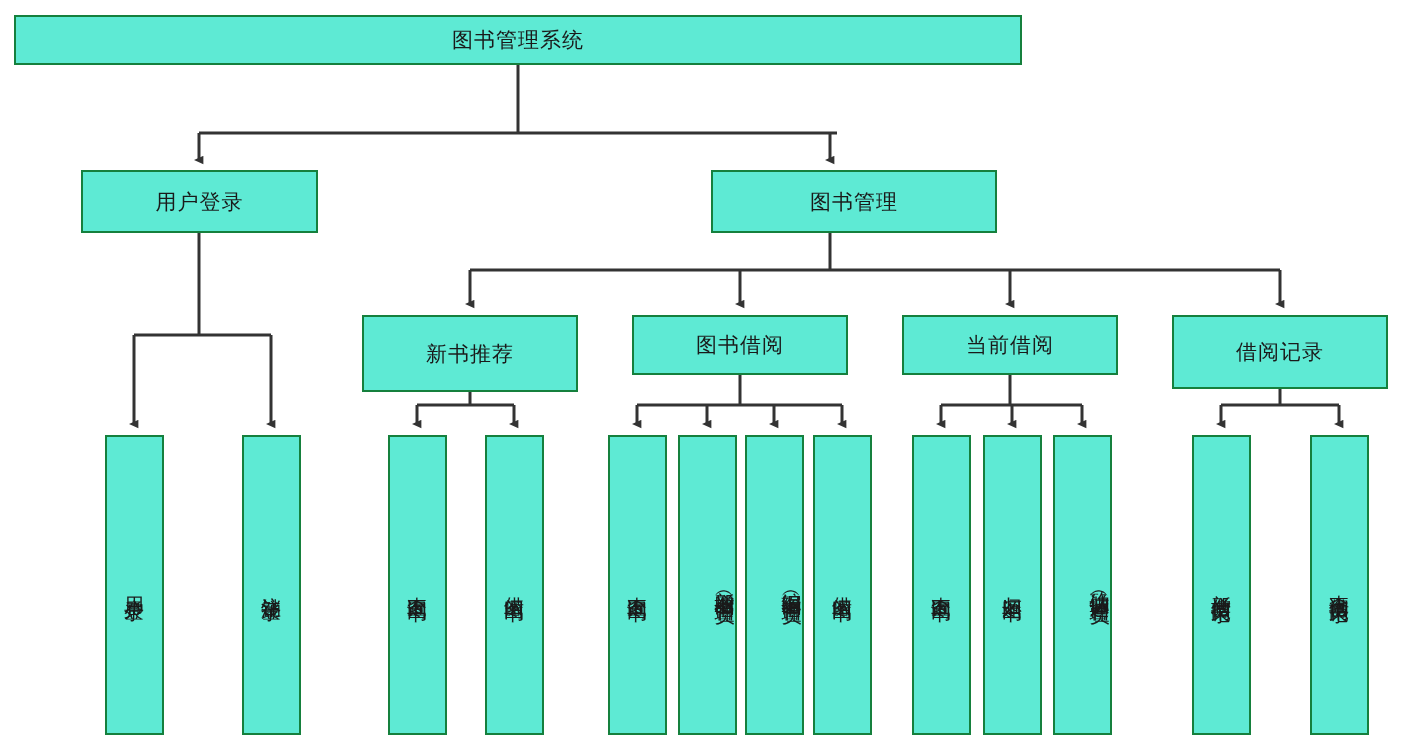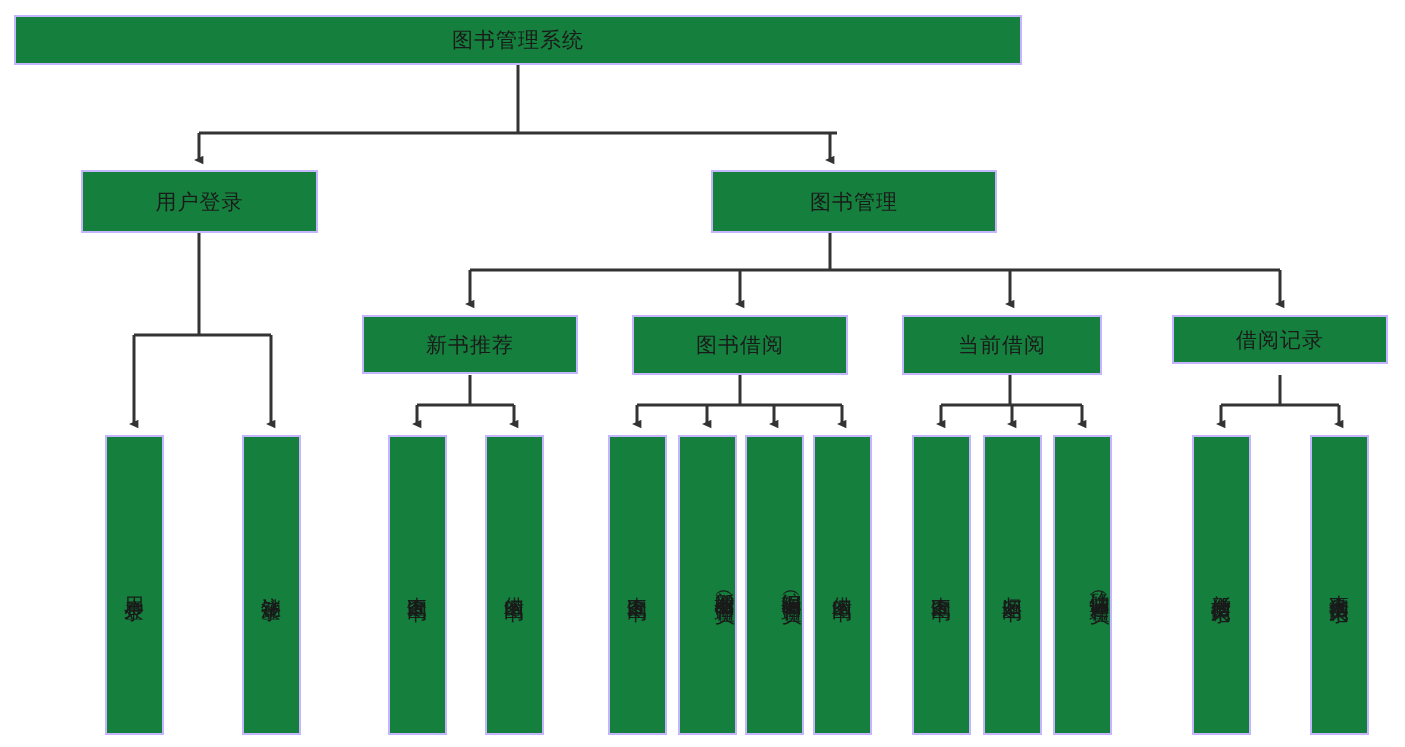--- a/index.html
+++ b/index.html
@@ -21,22 +21,22 @@
     position: absolute;
     left: 0;
     top: 0;
     width: 1405px;
     height: 747px;
     pointer-events: none;
   }
   .node {
     position: absolute;
     box-sizing: border-box;
-    border: 2px solid #c4b5fd;
-    background: #15803d;
+    border: 2px solid #15803d;
+    background: #5eead4;
     display: flex;
     align-items: center;
     justify-content: center;
     color: #1a1a1a;
     font-family: Liberation Serif, serif;
   }
   .node.horiz {
     font-size: 21px;
     letter-spacing: 1px;
   }
@@ -127,30 +127,30 @@
 
   <div id="level2-layer">
       <div class="node horiz" style="left: 81px; top: 170px; width: 237px; height: 63px;">
         <span>用户登录</span>
       </div>
       <div class="node horiz" style="left: 711px; top: 170px; width: 286px; height: 63px;">
         <span>图书管理</span>
       </div>
     </div>
   <div id="level3-layer">
-      <div class="node horiz" style="left: 362px; top: 315px; width: 216px; height: 59px;">
+      <div class="node horiz" style="left: 362px; top: 315px; width: 216px; height: 77px;">
         <span>新书推荐</span>
       </div>
       <div class="node horiz" style="left: 632px; top: 315px; width: 216px; height: 60px;">
         <span>图书借阅</span>
       </div>
-      <div class="node horiz" style="left: 902px; top: 315px; width: 200px; height: 60px;">
+      <div class="node horiz" style="left: 902px; top: 315px; width: 216px; height: 60px;">
         <span>当前借阅</span>
       </div>
-      <div class="node horiz" style="left: 1172px; top: 315px; width: 216px; height: 49px;">
+      <div class="node horiz" style="left: 1172px; top: 315px; width: 216px; height: 74px;">
         <span>借阅记录</span>
       </div>
     </div>
   <div id="leaves-layer">
       <div class="node leaf midalign" style="left: 105px; top: 435px; width: 59px; height: 300px;">
         <span>用户登录</span>
       </div>
       <div class="node leaf midalign" style="left: 242px; top: 435px; width: 59px; height: 300px;">
         <span>注销登录</span>
       </div>

